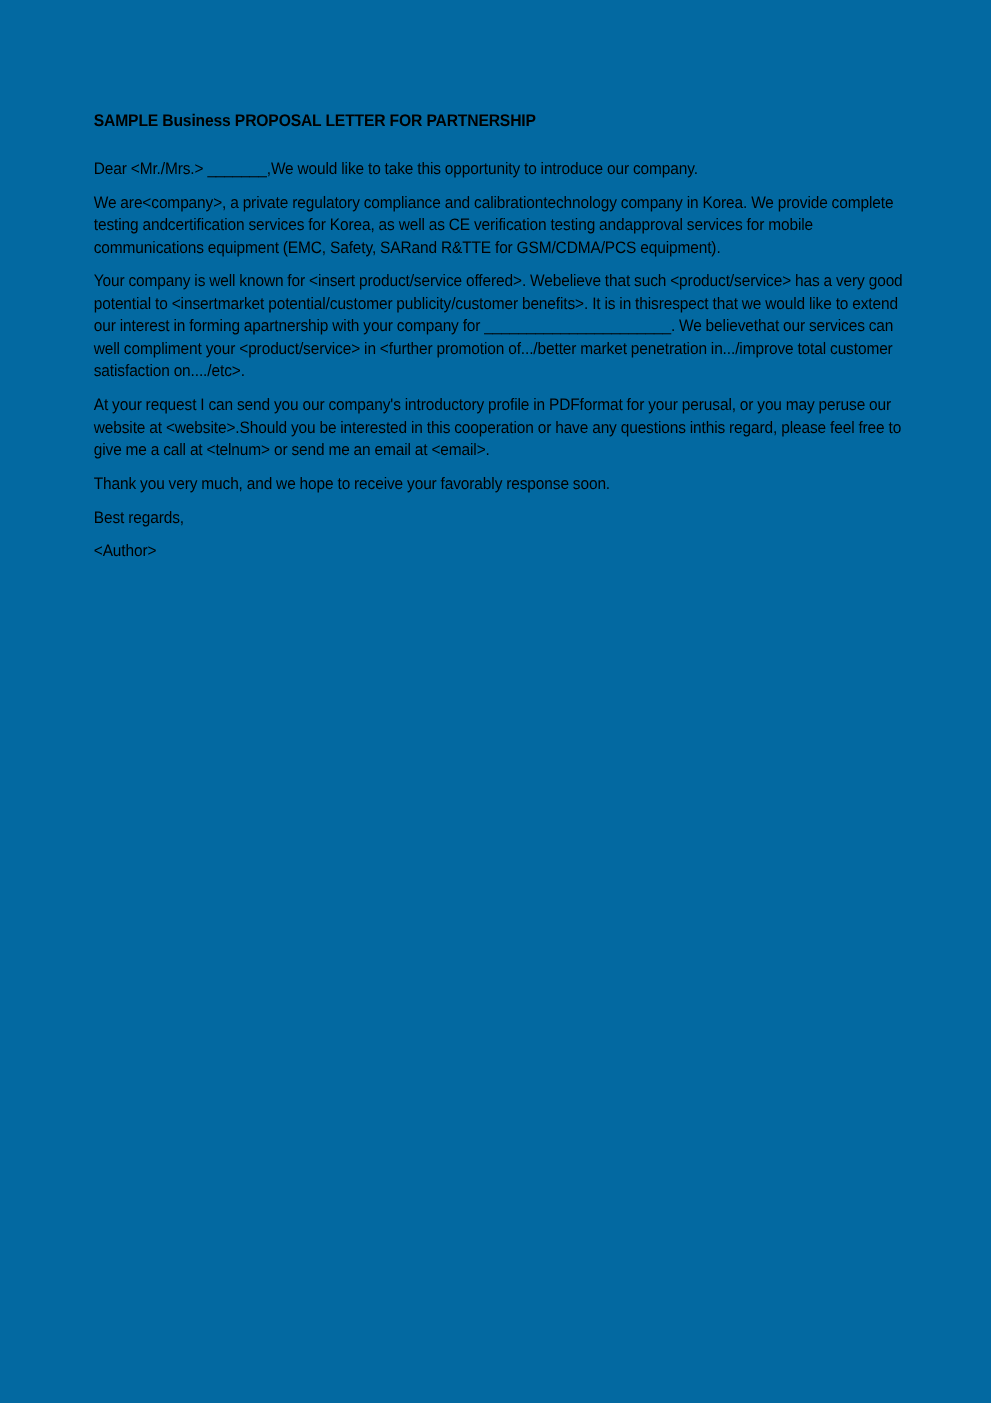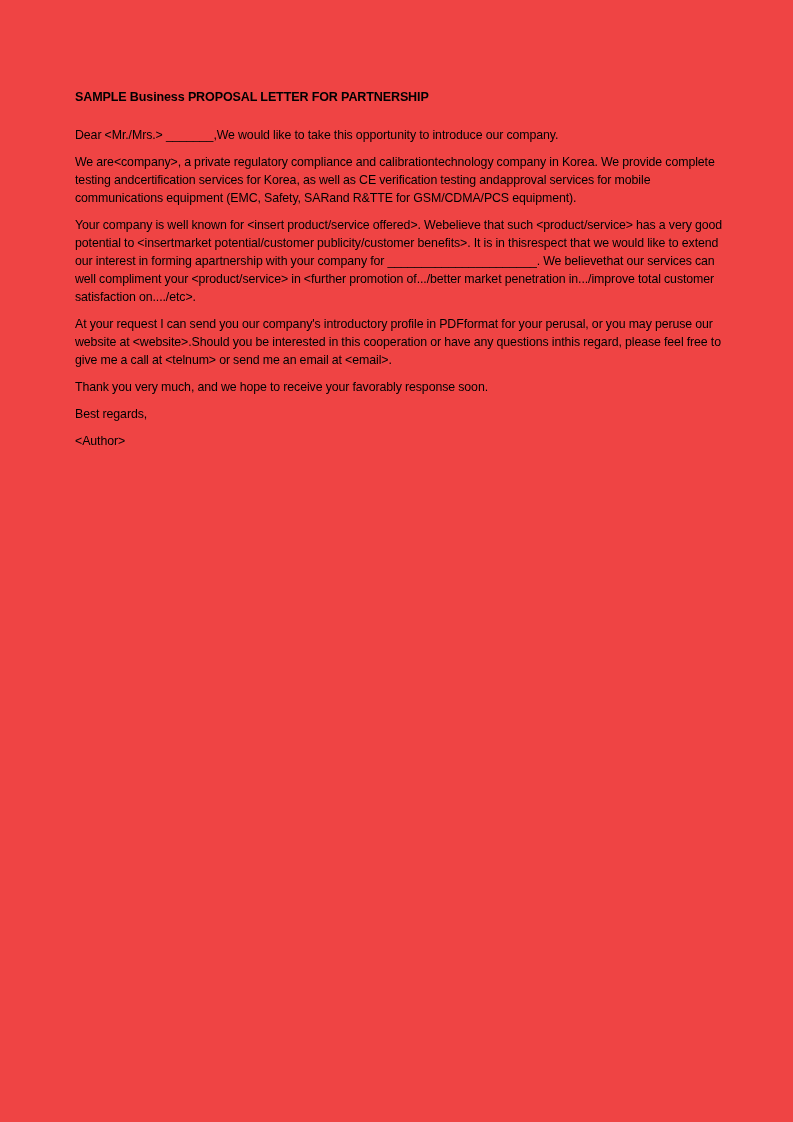--- a/index.html
+++ b/index.html
@@ -12,21 +12,21 @@
     background: #ffffff;
     font-family: "Liberation Sans", "DejaVu Sans", sans-serif;
     color: #000000;
     overflow: hidden;
   }
 
   .page {
     position: relative;
     width: 793px;
     height: 1122px;
-    background: #ef4444;
+    background: #0369a1;
   }
 
   .content {
     position: absolute;
     left: 75px;
     top: 88px;
     width: 648px;
   }
 
   .doc-title {

